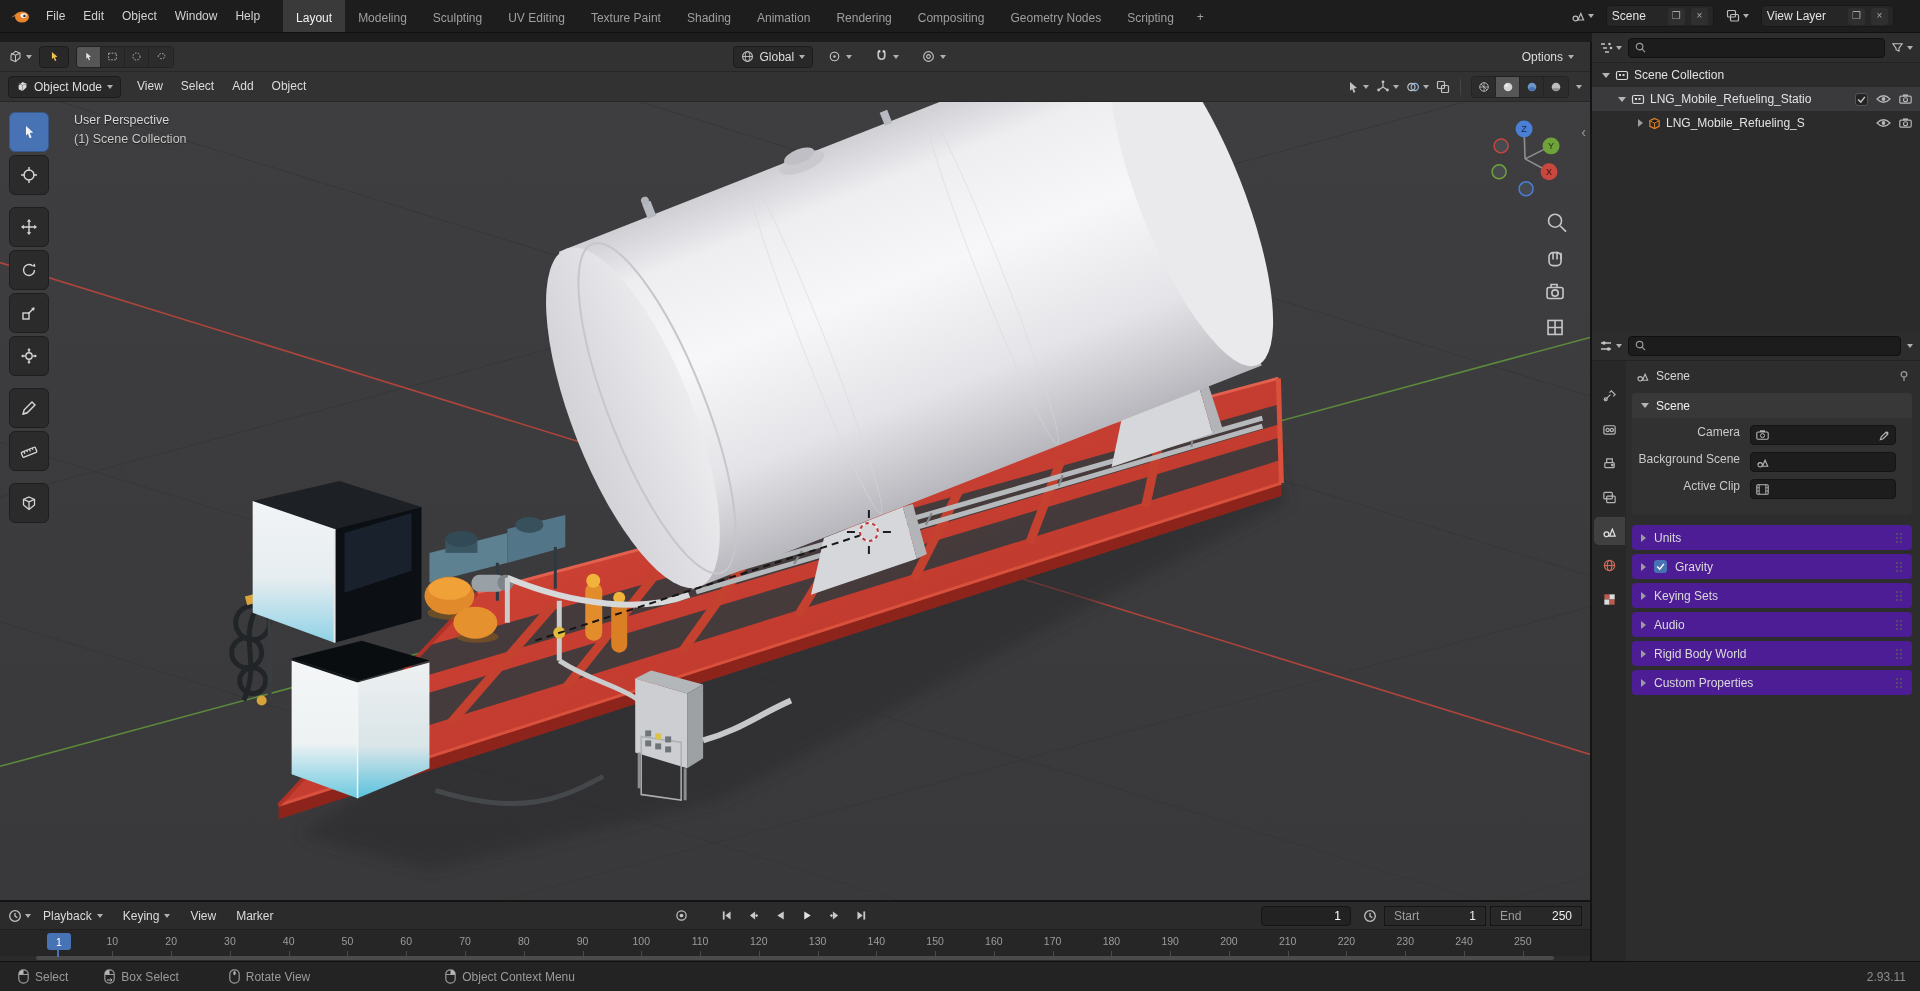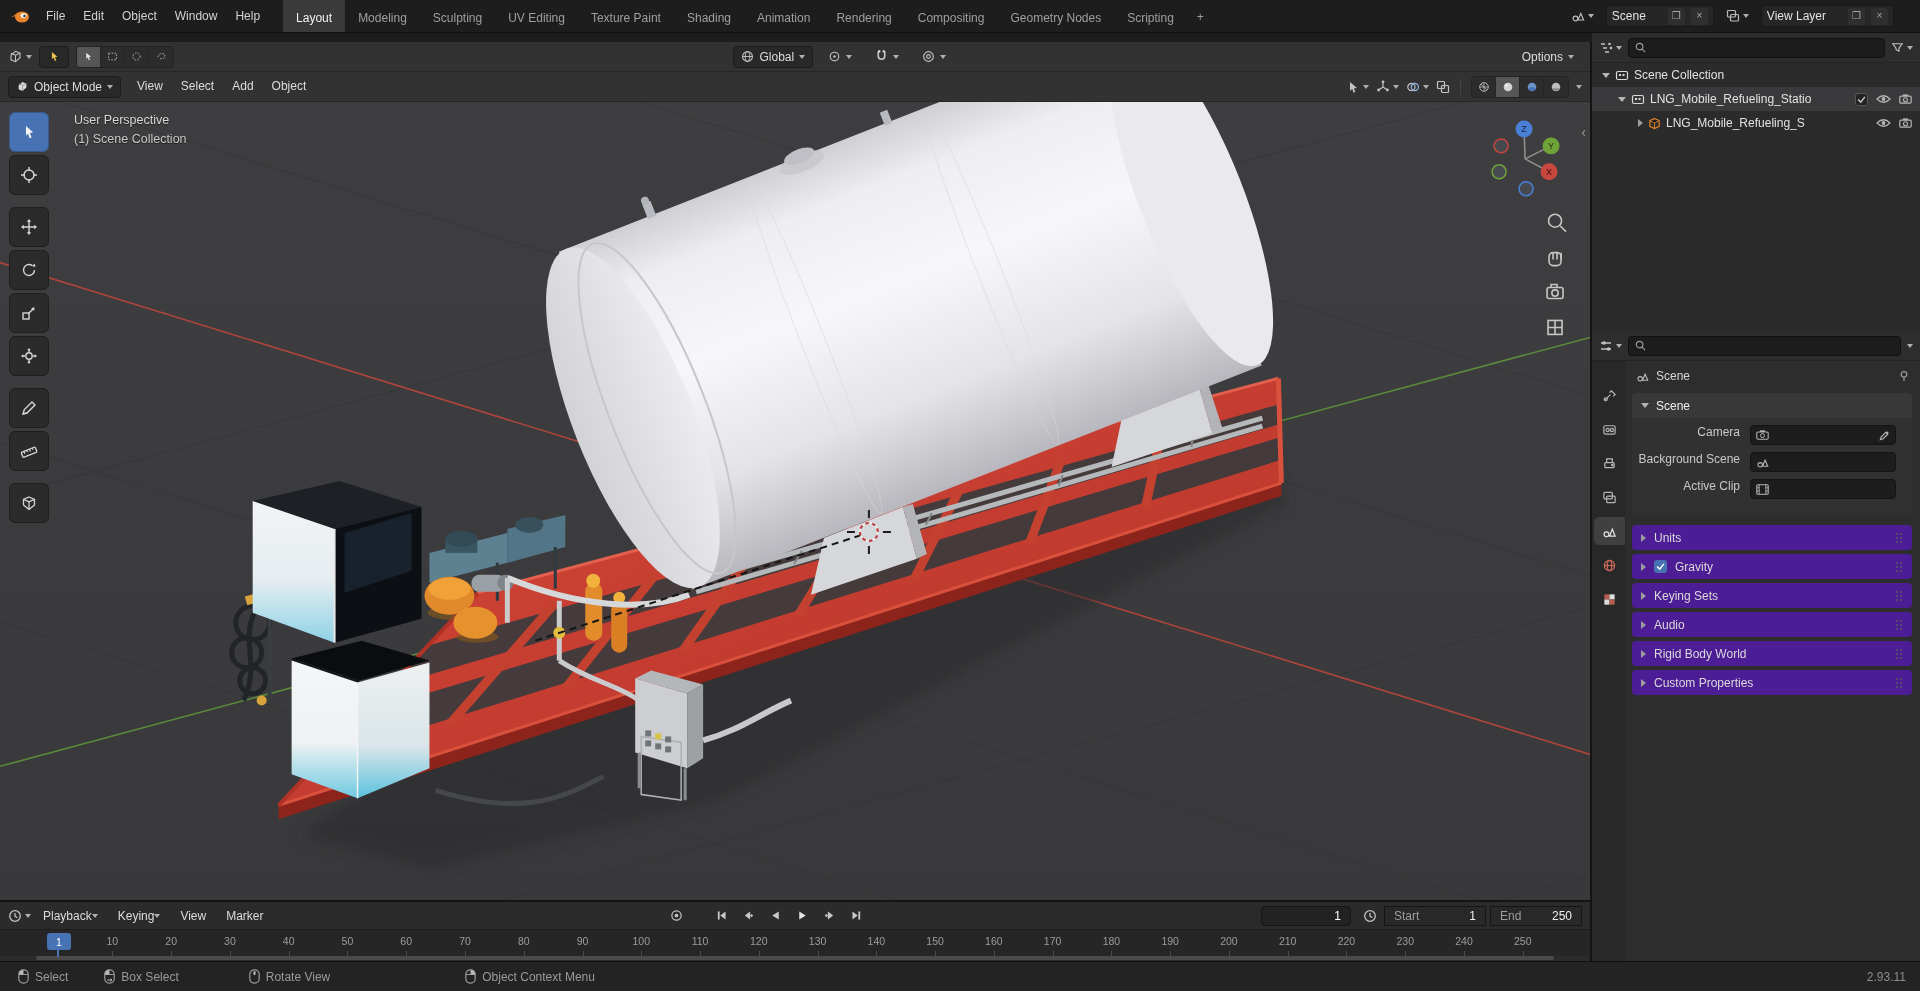--- a/index.html
+++ b/index.html
@@ -95,21 +95,21 @@
   .sect{height:25px;margin:0 8px 4px 6px;background:#4c1d95;border-radius:4px;display:flex;
         align-items:center;gap:8px;padding:0 9px;color:#dadada}
   .cb{width:13px;height:13px;border-radius:3px;background:#4772b3;display:flex;align-items:center;
       justify-content:center;flex:none}
   .cb.dark{background:#232323;border:1px solid #555}
 
   
   .timeline{position:absolute;left:0;top:900px;width:1592px;height:61px;background:#2b2b2b;
             border-top:2px solid #141414;border-right:2px solid #141414}
   .tl-h{height:27px;display:flex;align-items:center;gap:4px;padding:0 8px}
-  .tl-menu{padding:0 8px;color:#dcdcdc;display:flex;align-items:center;}
+  .tl-menu{padding:0 8px;color:#dcdcdc;display:flex;align-items:center;gap:5px}
   .tbtn{width:23px;height:20px;display:flex;align-items:center;justify-content:center;border-radius:3px}
   .framefield{width:90px;height:20px;background:#222;border:1px solid #151515;border-radius:4px;
               display:flex;align-items:center;justify-content:flex-end;padding:0 9px;color:#fff}
   .rangepill{height:20px;background:#282828;border:1px solid #151515;border-radius:0;display:flex;
              align-items:center;padding:0 9px;gap:8px}
   .rangepill .rl{color:#9d9d9d}.rangepill .rv{color:#efefef}
   .tl-ruler{position:relative;height:27px;background:#262626;border-top:1px solid #1e1e1e}
   .ticks{position:absolute;left:83px;top:0;width:1469px;height:100%;display:flex}
   .tick{flex:1;text-align:center;color:#9c9c9c;font-size:10.5px;padding-top:5px;position:relative}
   .tick::after{content:"";position:absolute;left:50%;bottom:0;width:1px;height:5px;background:#4a4a4a}
@@ -1060,21 +1060,21 @@
     </span>
     <span class="sgroup" style="margin-left:36px">
       <svg width="11" height="15" viewBox="0 0 11 15">
           <rect x="0.8" y="0.8" width="9.4" height="13.4" rx="4.4" fill="none" stroke="#9a9a9a" stroke-width="1.2"></rect>
           <path d="M1 5.5h9" stroke="#9a9a9a" stroke-width="1"></path>
           <path d="M5.5 1 V5.5 H1 V5 A4.5 4.2 0 0 1 5.5 1 Z" fill="#b8b8b8"></path>
           <path d="M3 11l5 0M8 11l-1.6-1.4M8 11l-1.6 1.4" stroke="#b8b8b8" stroke-width="1"></path>
         </svg>
       <span>Box Select</span>
     </span>
-    <span class="sgroup" style="margin-left:70px">
+    <span class="sgroup" style="margin-left:50px">
       <svg width="11" height="15" viewBox="0 0 11 15">
           <rect x="0.8" y="0.8" width="9.4" height="13.4" rx="4.4" fill="none" stroke="#9a9a9a" stroke-width="1.2"></rect>
           <rect x="4.4" y="2.2" width="2.2" height="4" rx="1.1" fill="#b8b8b8"></rect>
         </svg>
       <span>Rotate View</span>
     </span>
     <span class="sgroup" style="margin-left:135px">
       <svg width="11" height="15" viewBox="0 0 11 15">
           <rect x="0.8" y="0.8" width="9.4" height="13.4" rx="4.4" fill="none" stroke="#9a9a9a" stroke-width="1.2"></rect>
           <path d="M1 5.5h9" stroke="#9a9a9a" stroke-width="1"></path>

